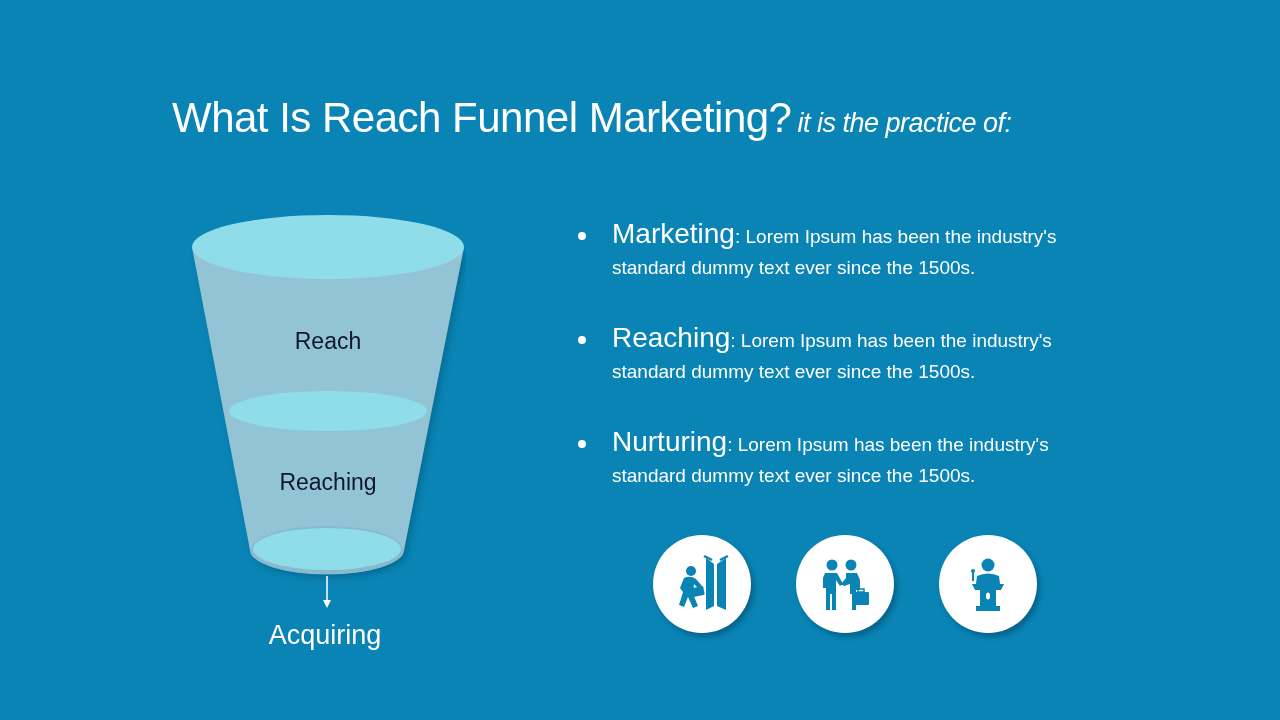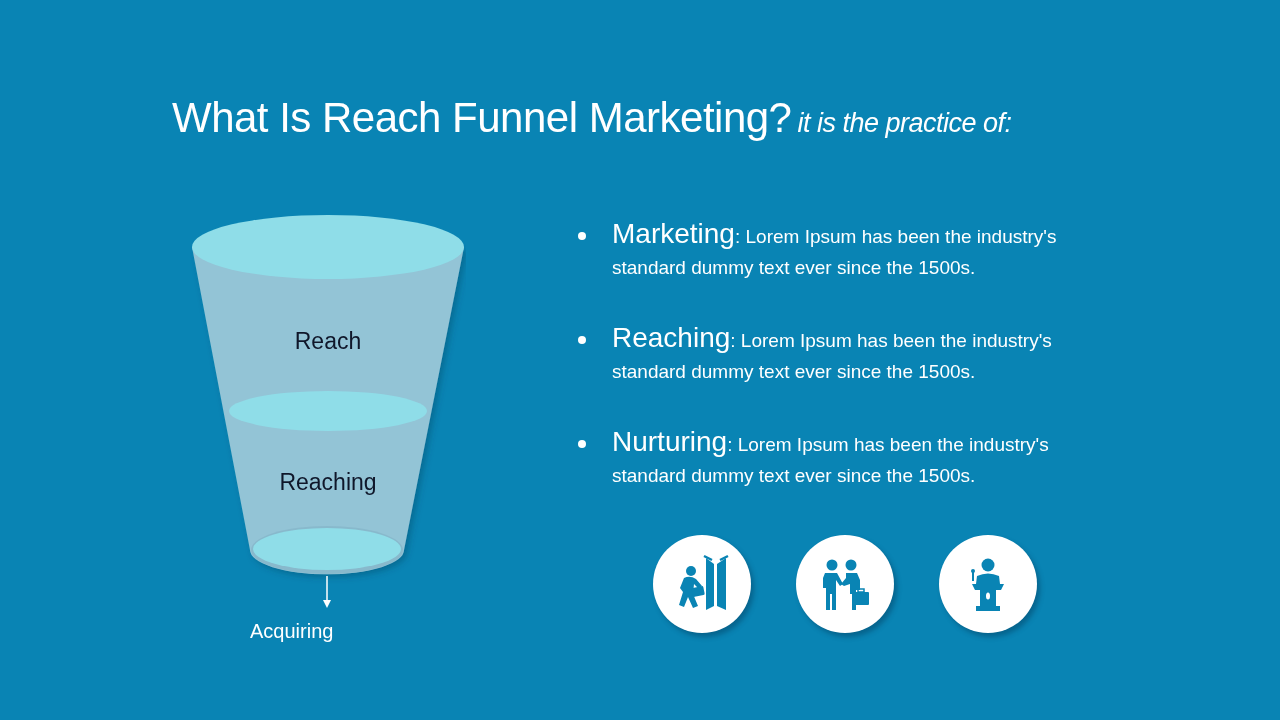--- a/index.html
+++ b/index.html
@@ -15,22 +15,22 @@
   }
   .title .sub { font-size:27px; margin-left:6px;font-style:italic; }
 
   .funnel { position:absolute; left:190px; top:212px; width:276px; height:372px; }
   .funnel svg { position:absolute; left:0; top:0; }
   .f-label {
     position:absolute; width:276px; text-align:center;
     color:#0f172a; font-size:23px;
   }
   .acq {
-    position:absolute; left:250px; top:620px; width:150px; 
-    font-size:20px; color:#ffffff;
+    position:absolute; left:250px; top:620px; width:150px; text-align:center;
+    font-size:27px; color:#ffffff;
   }
 
   .bullets { position:absolute; left:576px; top:218px; width:600px; }
   .bullet { position:relative; padding-left:36px; margin-bottom:39px; }
   .bullet .dot {
     position:absolute; left:2px; top:14px; width:8px; height:8px;
     border-radius:50%; background:#fff;
   }
   .bullet .line1 { font-size:19px; line-height:31px; white-space:nowrap; }
   .bullet .term { font-size:28px; }

